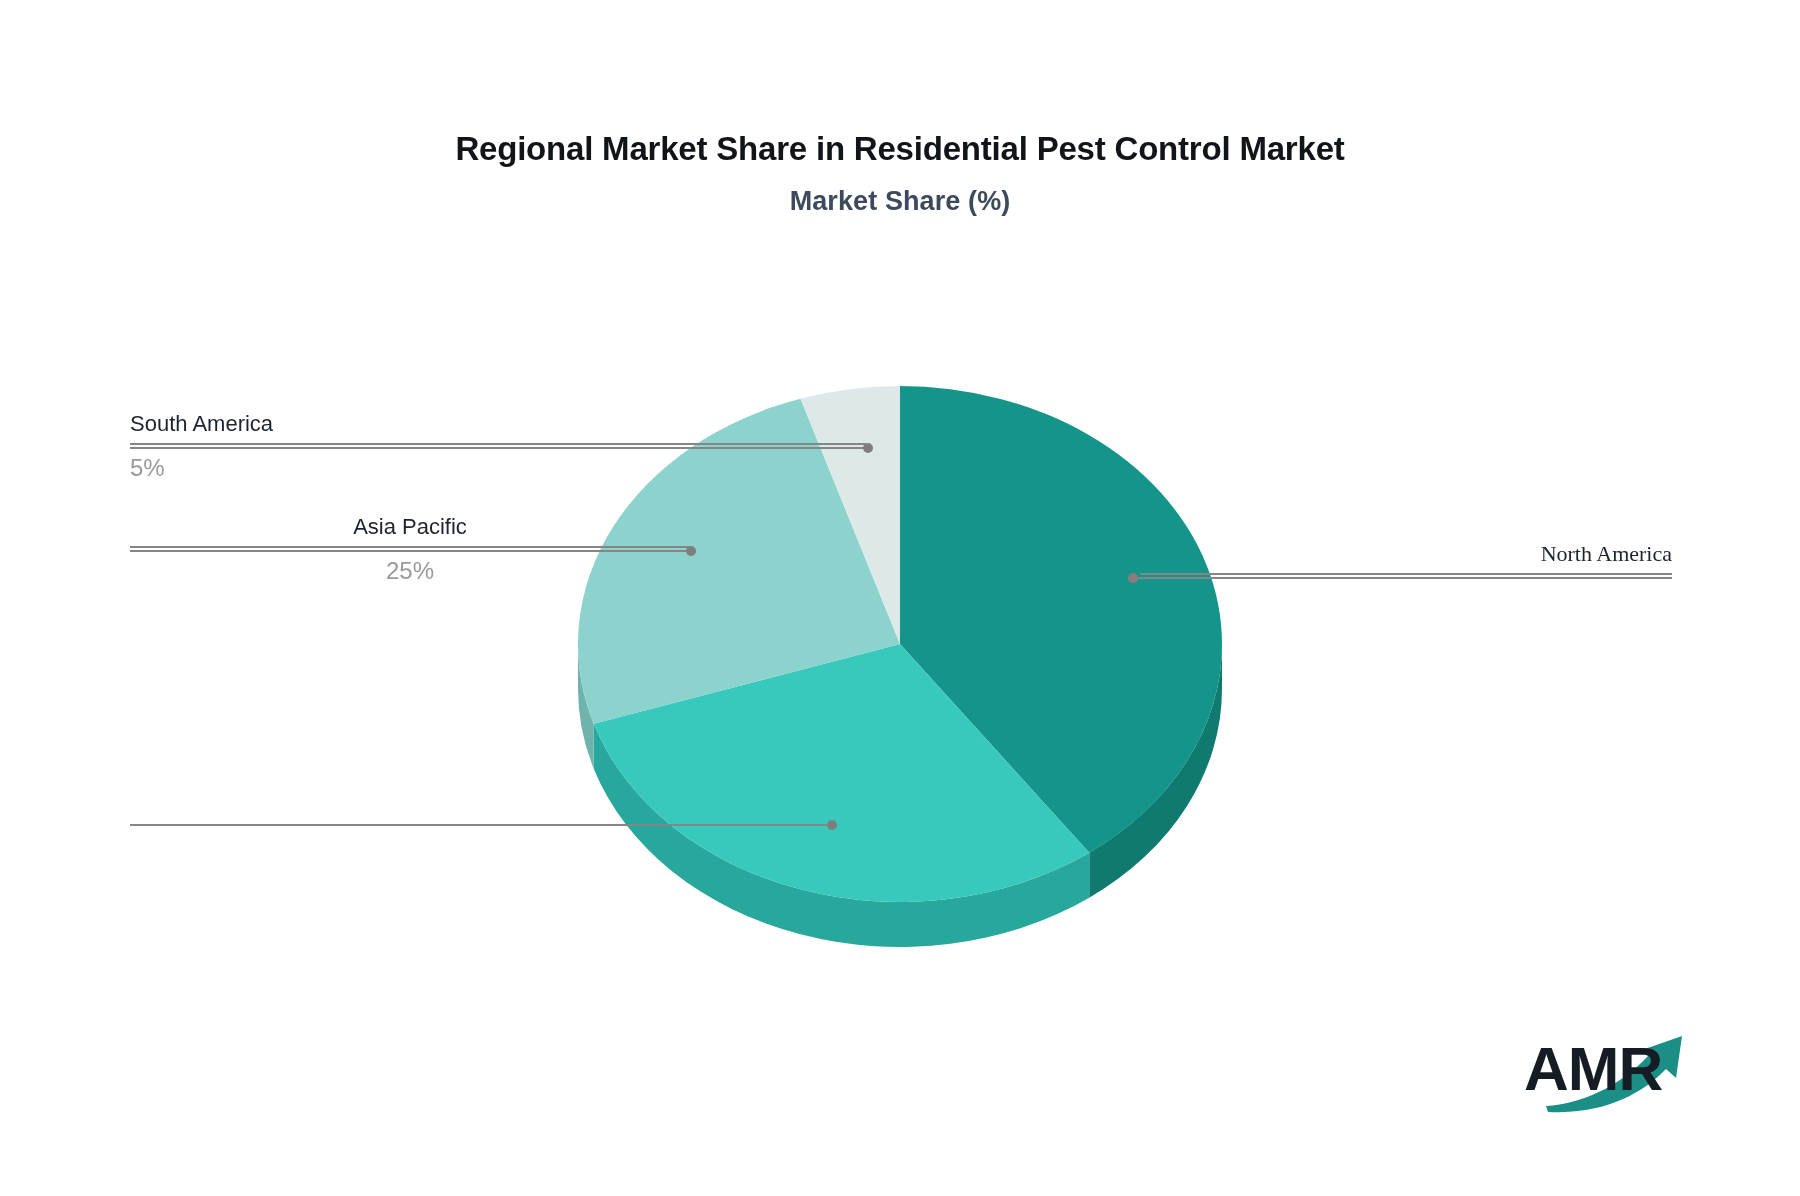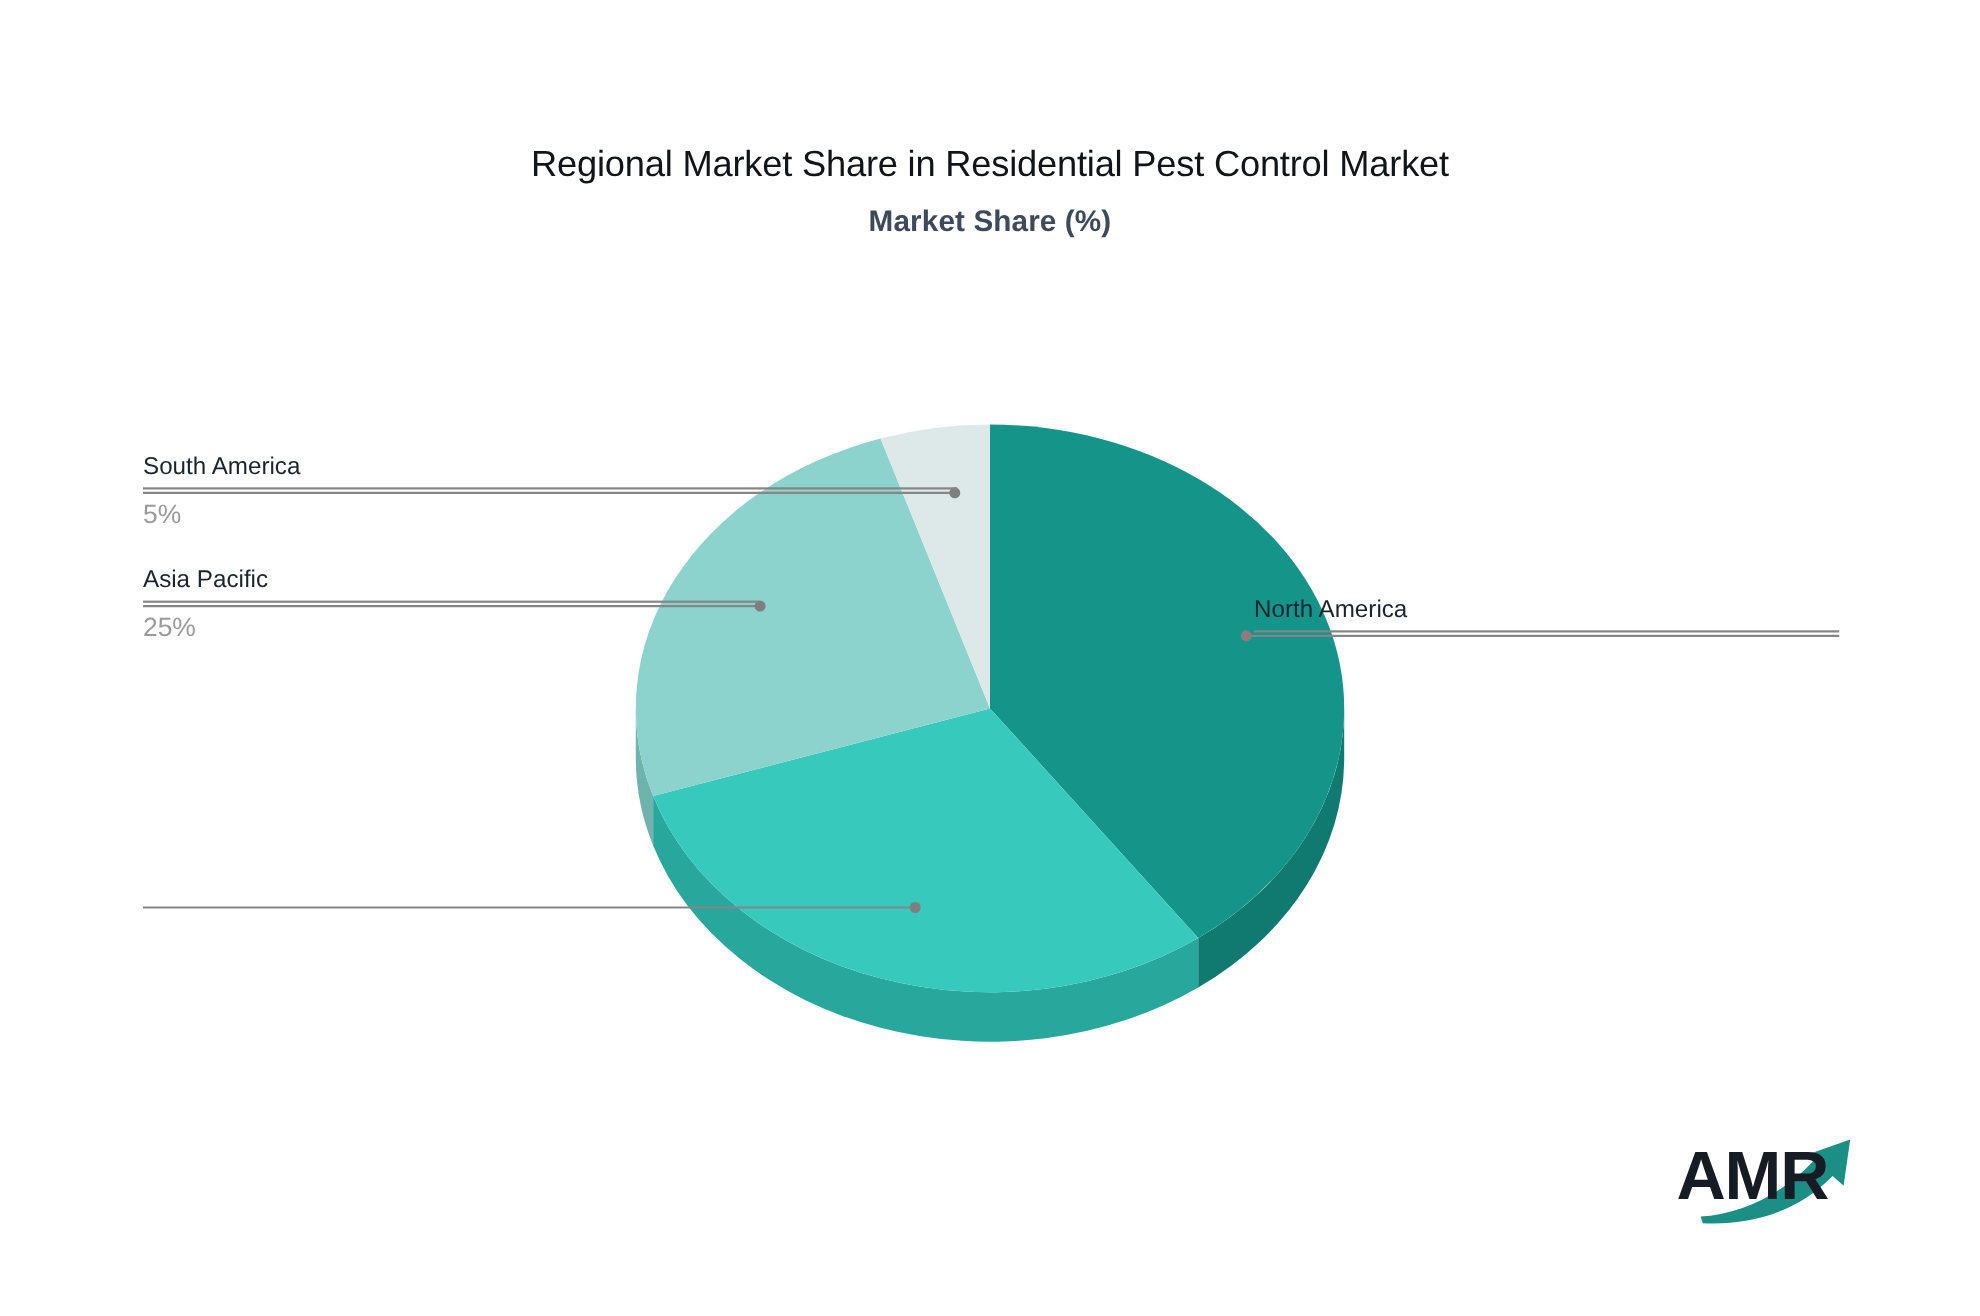--- a/index.html
+++ b/index.html
@@ -26,21 +26,21 @@
   
   .title-block {
     position: absolute;
     left: 0;
     top: 130px;
     width: 1800px;
     text-align: center;
   }
   .chart-title {
     font-size: 33px;
-    font-weight: normal;
+    font-weight: bold;
     color: #111418;
     letter-spacing: -0.2px;
     line-height: 1.15;
   }
   .chart-subtitle {
     margin-top: 18px;
     font-size: 27px;
     font-weight: bold;
     color: #3d4a5c;
     letter-spacing: 0.1px;
@@ -71,21 +71,21 @@
     margin-top: 5px;
   }
   .callout .val {
     font-size: 24px;
     color: #9a9a9a;
     margin-top: 8px;
     white-space: nowrap;
     line-height: 1.25;
   }
   .callout.left  { text-align: left; }
-  .callout.right { text-align: left; }
+  .callout.right { text-align: right; font-family: Liberation Serif, serif; }
 
   
   #amr-logo {
     position: absolute;
     left: 1524px;
     top: 1028px;
     width: 190px;
     height: 86px;
   }
 </style>
@@ -129,21 +129,21 @@
       <circle cx="1133" cy="578" r="5" fill="#8d7b7e"></circle>
     </g>
   </svg>
 
   <div class="callout left" style="left:130px; top:410px; width:740px;">
     <div class="cat">South America</div>
     <div class="rule" style="visibility: visible;"></div>
     <div class="val">5%</div>
   </div>
 
-  <div class="callout left" style="left:130px; top:513px; width:560px;">
+  <div class="callout left" style="left:130px; top:513px; width:560px;text-align:center;">
     <div class="cat">Asia Pacific</div>
     <div class="rule" style="visibility: visible;"></div>
     <div class="val">25%</div>
   </div>
 
 
   <div class="callout right" style="left:1140px; top:540px; width:532px;">
     <div class="cat">North America</div>
     <div class="rule" style="visibility: visible;"></div>
   </div>

